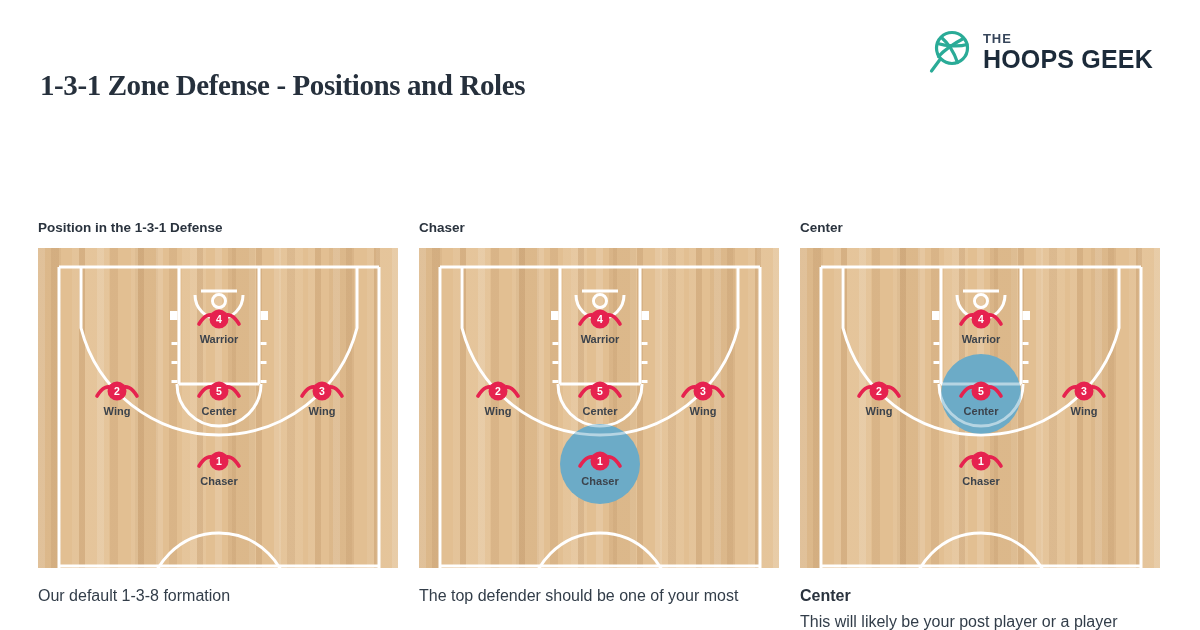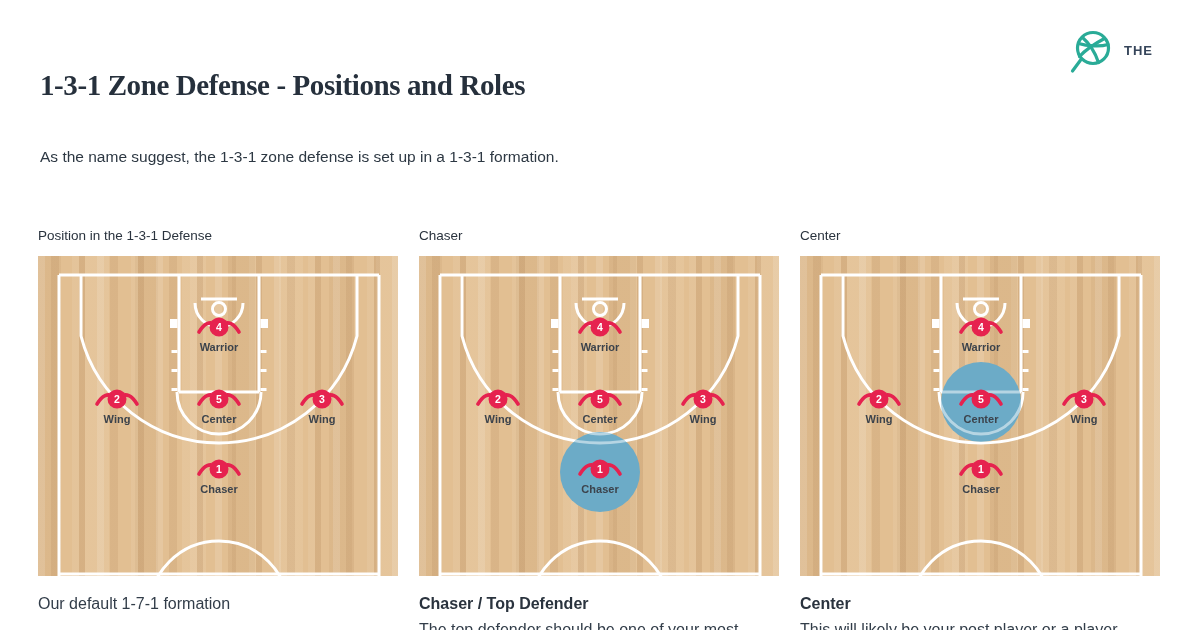--- a/index.html
+++ b/index.html
@@ -13,21 +13,21 @@
   .brand-name { font-size:25px; font-weight:800; color:#1c2b3a; letter-spacing:0.2px; }
 
   
   h1.title { position:absolute; left:40px; top:69px; font-size:29px; font-weight:800;
              color:#26303c; letter-spacing:-0.4px;font-family:Liberation Serif, serif; }
   .intro { position:absolute; left:40px; top:144px; font-size:15.5px; line-height:25.5px; color:#2d3843; }
 
   
   .panels { position:absolute; left:38px; top:220px; display:flex; gap:21px; }
   .panel { width:360px; }
-  .panel-heading { font-size:13.5px; font-weight:400; color:#2a333e; height:16px; margin-bottom:12px;margin-top:8px; }
+  .panel-heading { font-size:13.5px; font-weight:700; color:#2a333e; height:16px; margin-bottom:12px; }
 
   svg.court { display:block; width:360px; height:320px;
     background-color:#e2bf92;
     background-image:
       repeating-linear-gradient(90deg, rgba(255,255,255,0.13) 0 7px, rgba(0,0,0,0) 7px 13px,
         rgba(139,87,42,0.10) 13px 21px, rgba(0,0,0,0) 21px 34px,
         rgba(255,255,255,0.07) 34px 41px, rgba(139,87,42,0.14) 41px 47px, rgba(0,0,0,0) 47px 59px),
       repeating-linear-gradient(90deg, rgba(120,70,20,0.06) 0 23px, rgba(0,0,0,0) 23px 47px,
         rgba(255,246,230,0.10) 47px 71px, rgba(0,0,0,0) 71px 97px);
   }
@@ -74,26 +74,26 @@
     <g fill="none" stroke="#2aab97" stroke-width="3.2" stroke-linecap="round">
       <circle cx="25" cy="21" r="15.5"></circle>
       <path d="M14.5,10.5 C22,17 28,28 30.5,35.5"></path>
       <path d="M36.5,11.5 C28,16 16.5,24 11.5,29.5"></path>
       <path d="M10.5,16.5 C19,19 32,20 40,17.5"></path>
       <path d="M13,32.5 L4.5,44"></path>
     </g>
   </svg>
   <div class="brand-col">
     <span class="brand-the">THE</span>
+    <span class="brand-name">HOOPS GEEK</span>
   </div>
 </div>
 
 <h1 class="title">1-3-1 Zone Defense - Positions and Roles</h1>
 <div class="intro">
-  <div>As the name suggest, the 1-3-1 zone defense is set up in a 1-3-1 formation.</div>
 </div>
 
 <div class="panels">
 
   <div class="panel">
     <div class="panel-heading">Position in the 1-3-1 Defense</div>
     <svg class="court" viewBox="0 0 360 320">
       <use href="#court-lines"></use>
       <g class="players">
           <g transform="translate(181,71)">
@@ -122,21 +122,21 @@
           </g>
           <g transform="translate(181,213)">
             <path d="M-20,5 Q-12,-8 -3.5,-2.5 M20,5 Q12,-8 3.5,-2.5" stroke="#e6224f" stroke-width="3.6" fill="none" stroke-linecap="round"></path>
             <circle r="9.5" fill="#e6224f"></circle>
             <text y="3.8" text-anchor="middle" font-size="10.5" font-weight="bold" fill="#ffffff">1</text>
             <text y="24" text-anchor="middle" font-size="11" font-weight="bold" fill="#3c434c">Chaser</text>
           </g>
         </g>
     </svg>
     <div class="caption">
-      <div class="cap-line">Our default 1-7-1 formation</div>
+      <div class="cap-line">Our default 1-3-8 formation</div>
     </div>
   </div>
 
   <div class="panel">
     <div class="panel-heading">Chaser</div>
     <svg class="court" viewBox="0 0 360 320">
       <defs>
           <clipPath id="clip-1">
             <circle r="40" cx="181" cy="216"></circle>
           </clipPath>
@@ -173,21 +173,20 @@
           </g>
           <g transform="translate(181,213)">
             <path d="M-20,5 Q-12,-8 -3.5,-2.5 M20,5 Q12,-8 3.5,-2.5" stroke="#e6224f" stroke-width="3.6" fill="none" stroke-linecap="round"></path>
             <circle r="9.5" fill="#e6224f"></circle>
             <text y="3.8" text-anchor="middle" font-size="10.5" font-weight="bold" fill="#ffffff">1</text>
             <text y="24" text-anchor="middle" font-size="11" font-weight="bold" fill="#3c434c">Chaser</text>
           </g>
         </g>
     </svg>
     <div class="caption">
-      <div class="cap-title">Chaser / Top Defender</div>
       <div class="cap-line">The top defender should be one of your most</div>
     </div>
   </div>
 
   <div class="panel">
     <div class="panel-heading">Center</div>
     <svg class="court" viewBox="0 0 360 320">
       <defs>
           <clipPath id="clip-2">
             <circle r="40" cx="181" cy="146"></circle>

